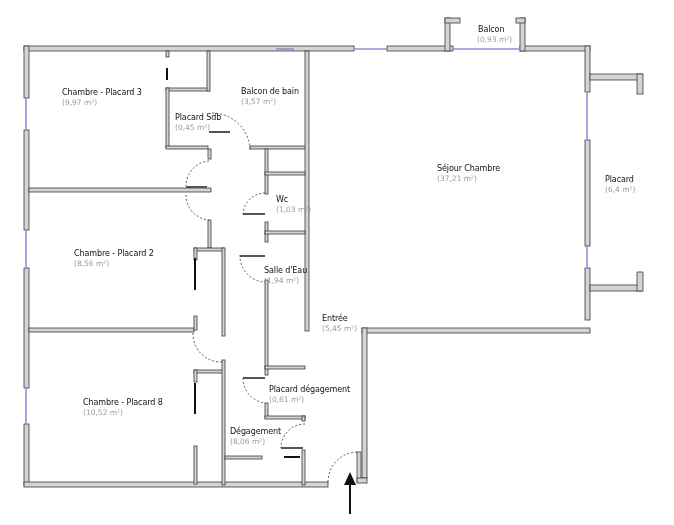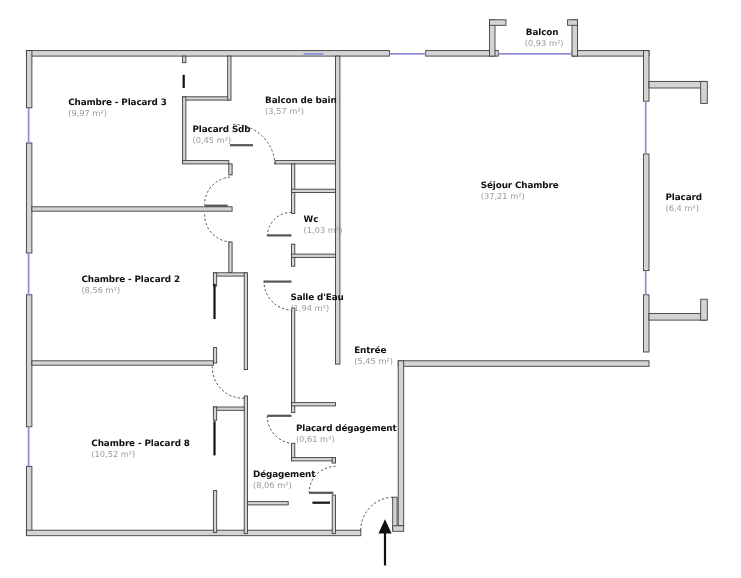--- a/index.html
+++ b/index.html
@@ -1,18 +1,18 @@
 <!DOCTYPE html>
 <html><head>
   <meta charset="utf-8">
   <style>
     html, body { margin: 0; padding: 0; background: #ffffff; }
     body { width: 674px; height: 525px; position: relative; overflow: hidden; font-family: "DejaVu Sans", sans-serif; }
     #plan { position: absolute; left: 0; top: 0; }
-    .room-label { position: absolute; font-size: 8px; font-weight: bold; color: #111; white-space: nowrap; line-height: 10px; letter-spacing: -0.1px; }
+    .room-label { position: absolute; font-size: 8px; font-weight: normal; color: #111; white-space: nowrap; line-height: 10px; letter-spacing: -0.1px; }
     .room-area { position: absolute; font-size: 7.5px; color: #9a9a9a; white-space: nowrap; line-height: 10px; }
   </style>
 </head>
 <body>
 
 <svg id="plan" width="674" height="525" viewBox="0 0 674 525">
   <g fill="#d4d4d4" stroke="#3a3a3a" stroke-width="0.8">
 
     <rect x="24" y="46" width="330" height="5"></rect>
     <rect x="387" y="46" width="66" height="5"></rect>

